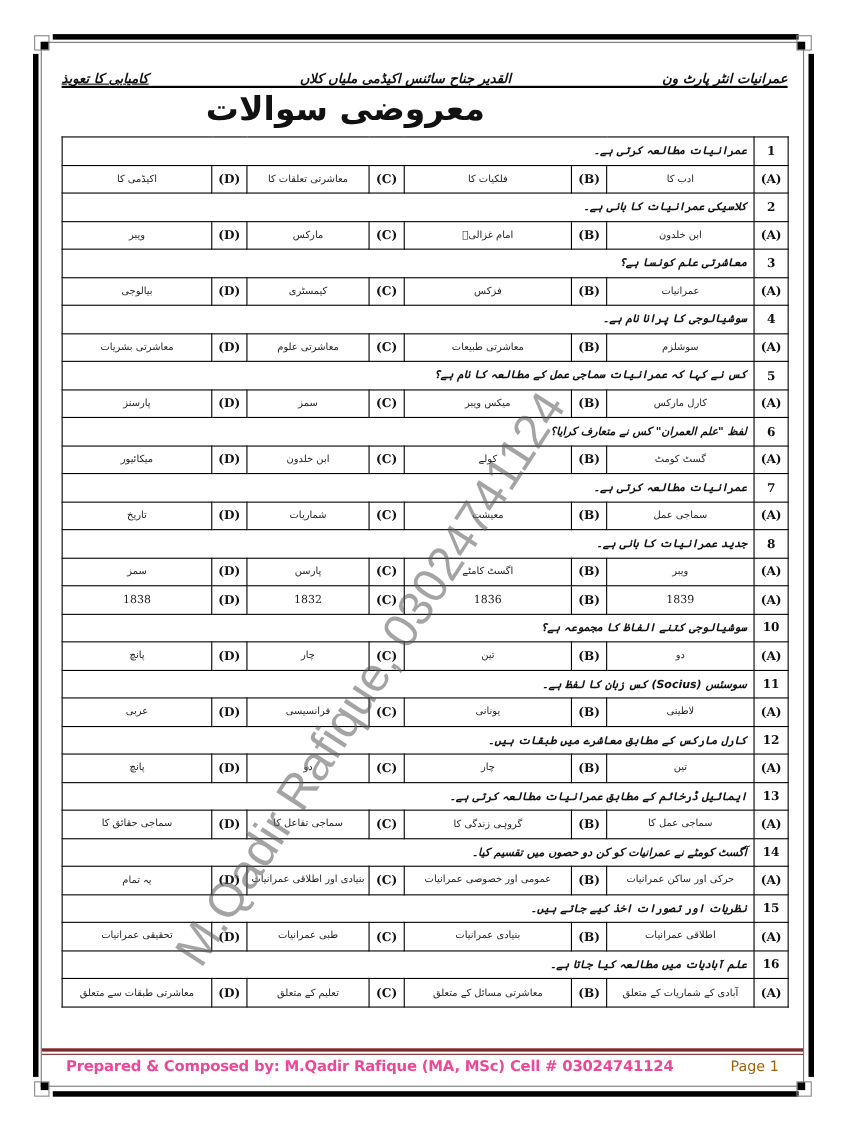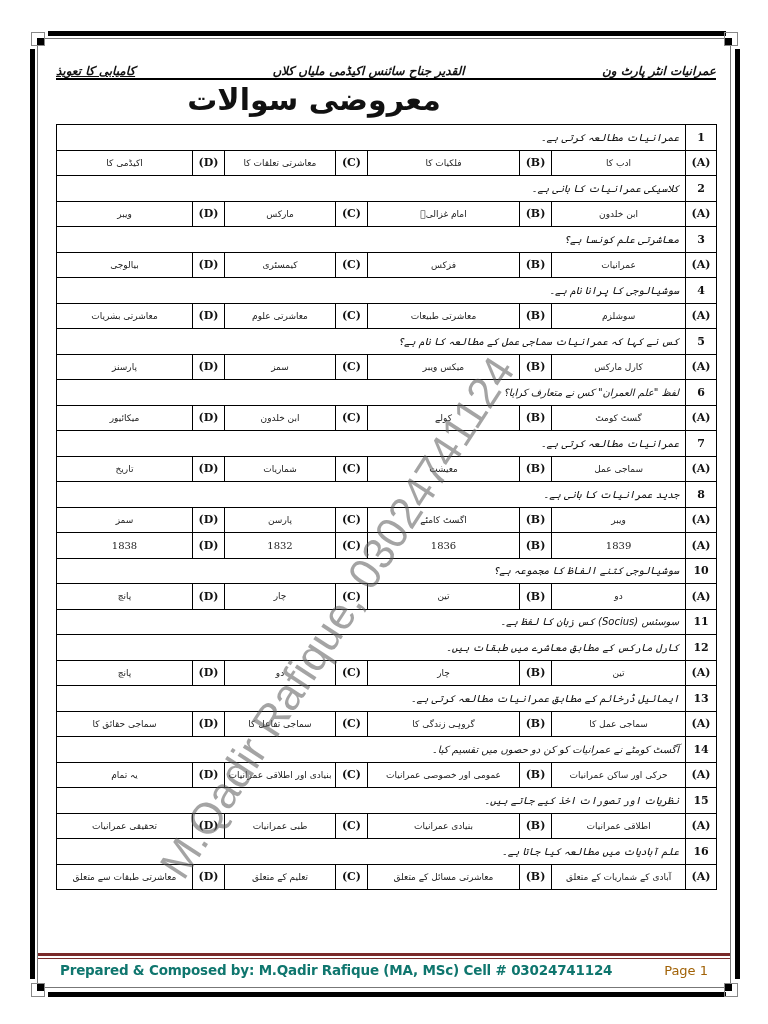--- a/index.html
+++ b/index.html
@@ -29,33 +29,33 @@
   .header .center { font-weight:bold; }
   .header-rule { position:absolute; left:56px; top:78px; width:660px; height:2px; background:#000; }
 
   .page-title { position:absolute; left:0; width:628px; top:82px; text-align:center; font-size:30px; font-weight:900; direction:rtl; letter-spacing:0; font-family:"DejaVu Sans", sans-serif; }
 
   
   .qtable { position:absolute; left:56px; top:124px; width:660px; border-collapse:collapse; direction:ltr; table-layout:fixed; }
   .qtable td { border:1px solid #000; height:24.5px; padding:0; font-size:9.5px; text-align:center; vertical-align:middle; overflow:hidden; white-space:nowrap; }
   .qtable td.num { font-family:"DejaVu Serif", serif; font-size:11px; font-weight:bold; }
   .qtable td.lbl { font-family:"DejaVu Serif", serif; font-size:11px; font-weight:bold; }
-  .qtable td.qtext { text-align:right; padding-right:6px; direction:rtl; font-size:10px; font-weight:normal; font-style:italic; }
+  .qtable td.qtext { text-align:right; padding-right:6px; direction:rtl; font-size:10px; font-weight:bold; font-style:italic; }
   .qtable td.opt { direction:rtl; font-size:9px; color:#222; }
   .qtable td.opt.numval { font-family:"DejaVu Serif", serif; font-size:10px; direction:ltr; }
 
   
   .watermark { position:absolute; left:80px; top:470px; width:700px; transform:rotate(-57deg); transform-origin:left top; font-family:"Liberation Sans", sans-serif; font-size:44px; color:rgba(90,90,90,0.55); white-space:nowrap; pointer-events:none; }
   .watermark { left:150px; top:860px; }
 
   
   .footer-rule-1 { position:absolute; left:38px; top:953px; width:692px; height:3px; background:#7a2a2a; }
   .footer-rule-2 { position:absolute; left:38px; top:958px; width:692px; height:1px; background:#7a2a2a; }
   .footer { position:absolute; left:60px; top:962px; width:648px; display:flex; justify-content:space-between; align-items:baseline; }
-  .footer .credit { font-family:"DejaVu Sans", sans-serif; font-weight:bold; font-size:13.5px; letter-spacing:-0.2px; color:#0f766e; }
+  .footer .credit { font-family:"DejaVu Sans", sans-serif; font-weight:bold; font-size:13.5px; letter-spacing:-0.2px; color:#ec4899; }
   .footer .page { font-family:"DejaVu Sans", sans-serif; font-size:13px; color:#a16207; }
 </style>
 </head>
 <body>
 
 <div class="frame-outer-top"></div>
 <div class="frame-outer-left"></div>
 <div class="frame-outer-right"></div>
 <div class="frame-outer-bottom"></div>
 <div class="frame-inner"></div>
@@ -227,20 +227,30 @@
         <td class="opt">تین</td>
         <td class="lbl">(B)</td>
         <td class="opt">دو</td>
         <td class="lbl">(A)</td>
       </tr>
       <tr>
         <td colspan="7" class="qtext">سوسئس (Socius) کس زبان کا لفظ ہے۔</td>
         <td class="num">11</td>
       </tr>
       <tr>
+        <td class="opt">عربی</td>
+        <td class="lbl">(D)</td>
+        <td class="opt">فرانسیسی</td>
+        <td class="lbl">(C)</td>
+        <td class="opt">یونانی</td>
+        <td class="lbl">(B)</td>
+        <td class="opt">لاطینی</td>
+        <td class="lbl">(A)</td>
+      </tr>
+      <tr>
         <td colspan="7" class="qtext">کارل مارکس کے مطابق معاشرے میں طبقات ہیں۔</td>
         <td class="num">12</td>
       </tr>
       <tr>
         <td class="opt">پانچ</td>
         <td class="lbl">(D)</td>
         <td class="opt">دو</td>
         <td class="lbl">(C)</td>
         <td class="opt">چار</td>
         <td class="lbl">(B)</td>

